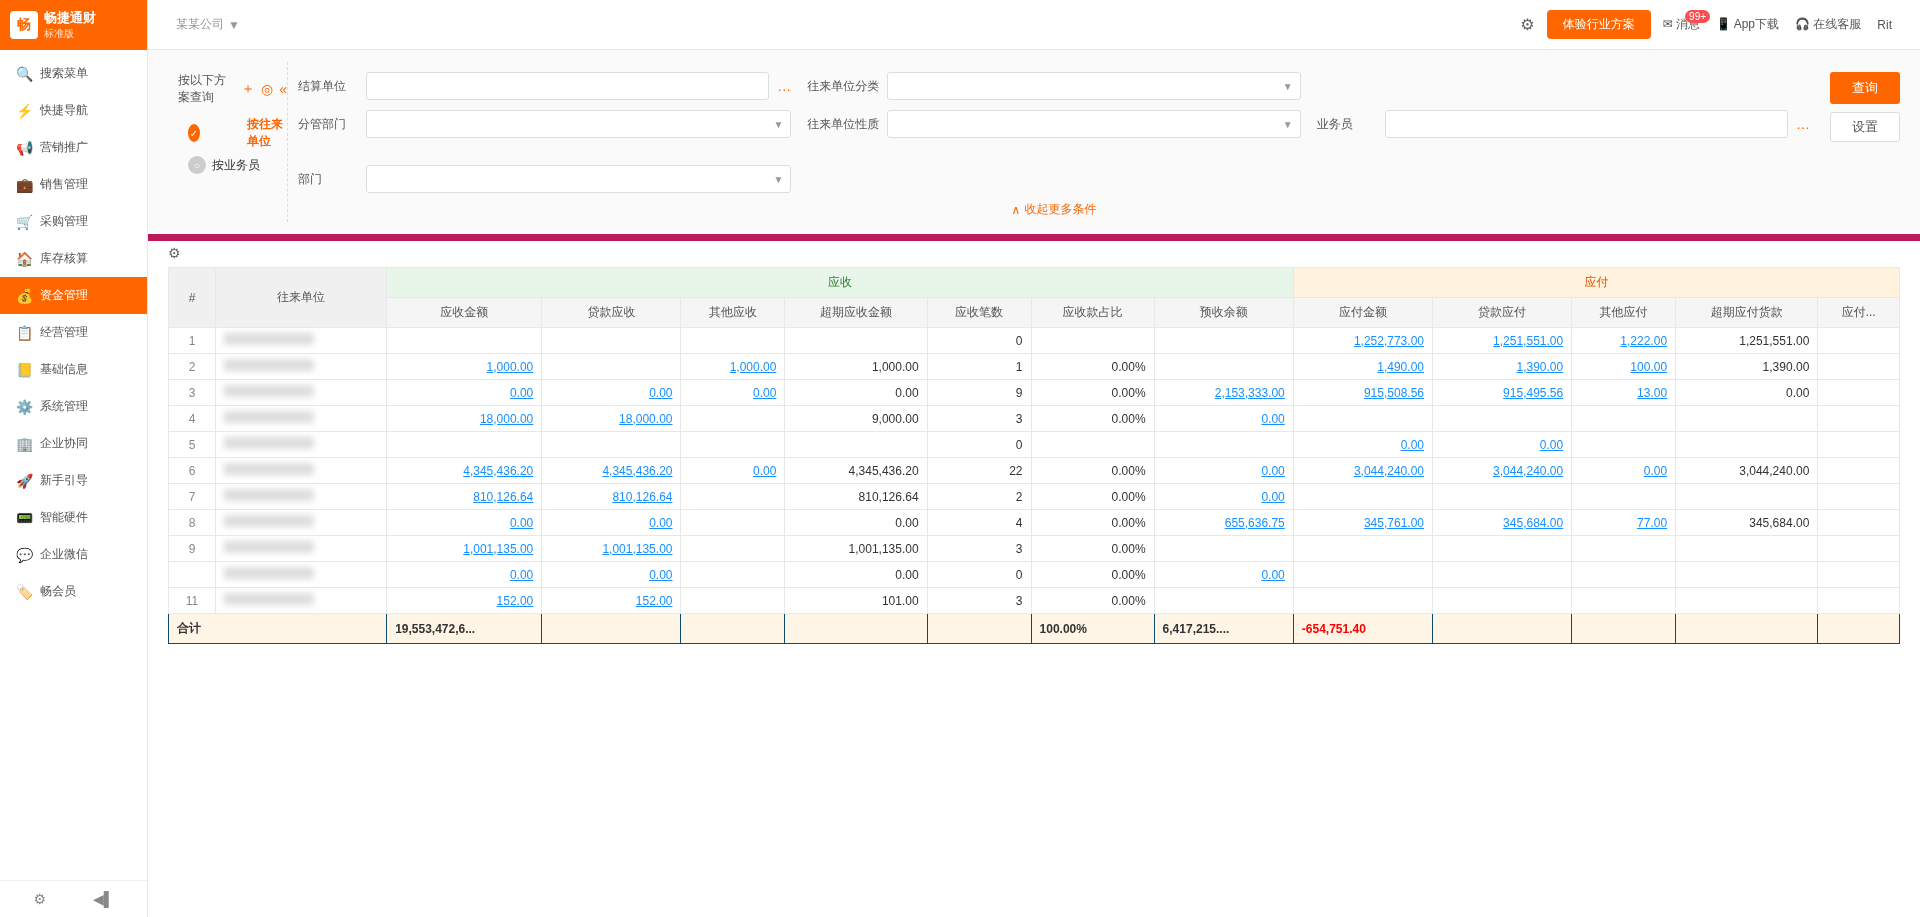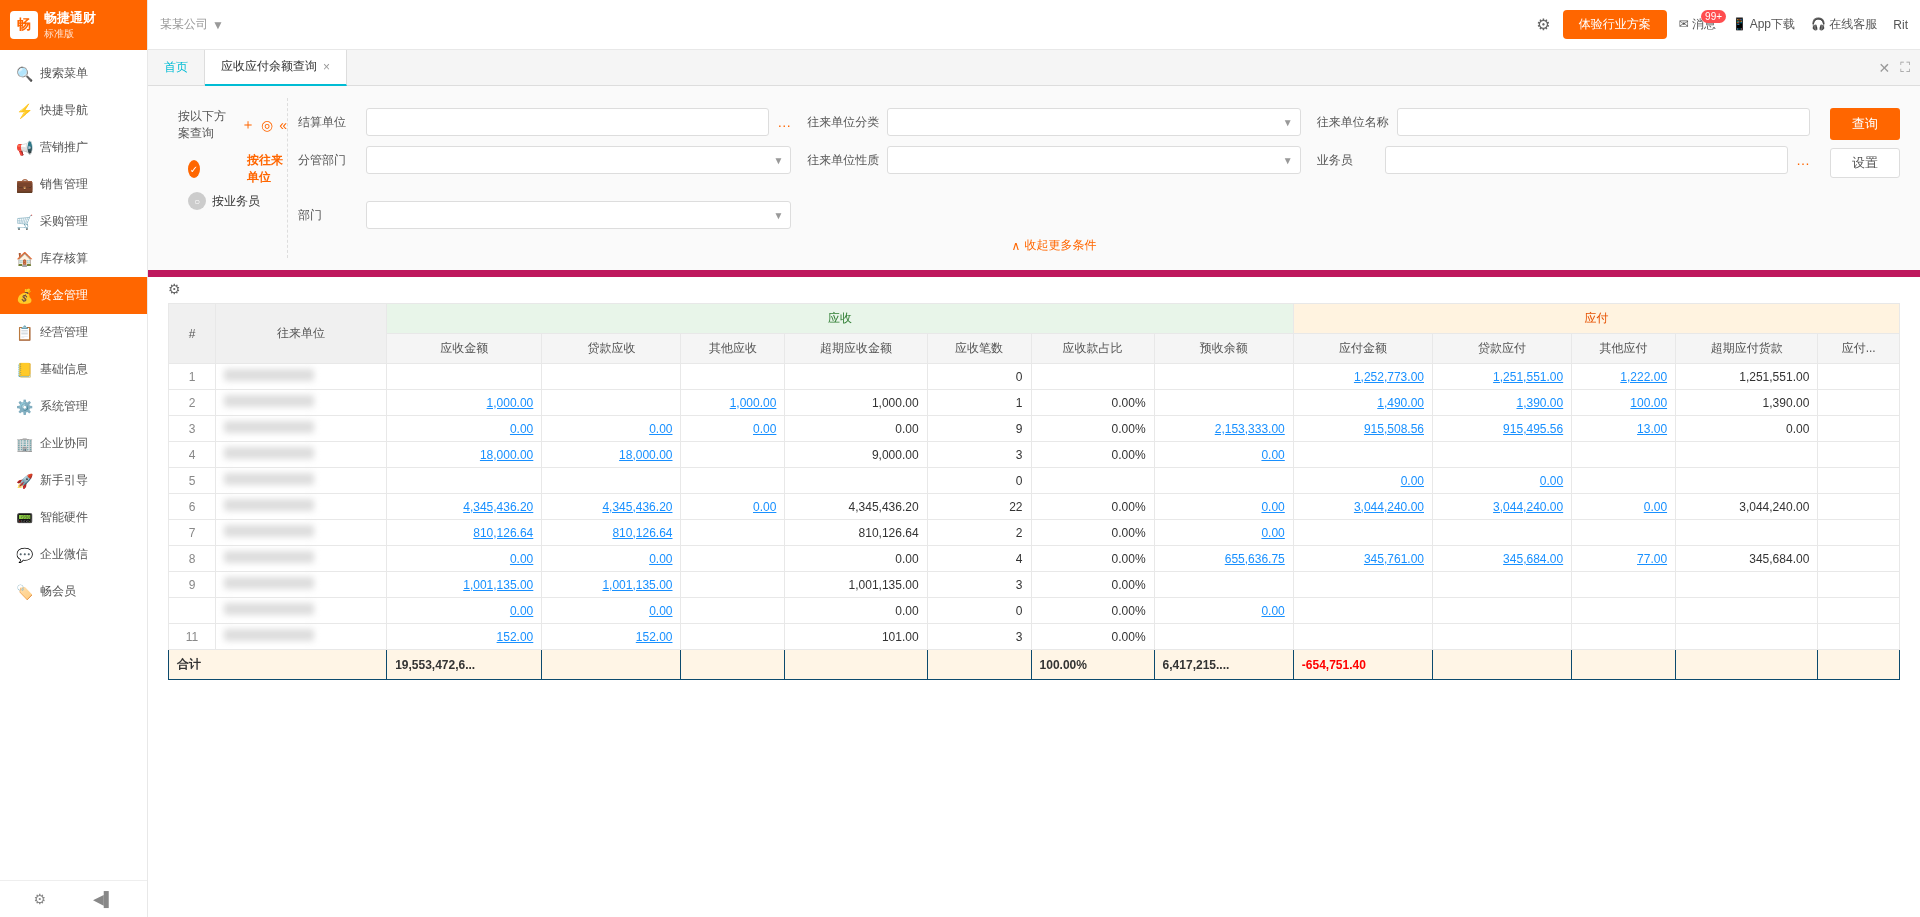--- a/index.html
+++ b/index.html
@@ -59,21 +59,21 @@
 
     
     .main-area { flex: 1; display: flex; flex-direction: column; overflow: hidden; }
 
     
     .topbar {
       height: 50px;
       background: #fff;
       display: flex;
       align-items: center;
-      padding: 0 12px;
+      padding: 0 28px;
       border-bottom: 1px solid #e8e8e8;
       gap: 12px;
       flex-shrink: 0;
     }
     .topbar-breadcrumb {
       display: flex;
       align-items: center;
       gap: 4px;
       flex: 1;
       font-size: 12px;
@@ -454,33 +454,20 @@
         <span>App下载</span>
       </div>
       <div>
         <span>🎧</span>
         <span>在线客服</span>
       </div>
       <span class="topbar-user">Rit</span>
     </div>
   </div>
 
-  <div class="tabbar">
-    <div class="tab-item home">
-      <span>首页</span>
-    </div>
-    <div class="tab-item active">
-      <span>应收应付余额查询</span>
-      <span class="tab-close">×</span>
-    </div>
-    <div class="tabs-window-controls">
-      <span class="window-ctrl">✕</span>
-      <span class="window-ctrl">⛶</span>
-    </div>
-  </div>
 
   <div class="page-content">
 
 
     <div class="filter-area">
       <div class="filter-section">
 
         <div class="filter-left">
           <div style="display:flex;align-items:center;gap:6px;margin-bottom:10px;">
             <span style="font-size:12px;color:#555;">按以下方案查询</span>
@@ -507,24 +494,20 @@
               <span class="filter-field-label">结算单位</span>
               <input class="filter-input" type="text" style="flex: 1 1 0%;">
               <span class="filter-dots">…</span>
             </div>
             <div class="filter-field">
               <span class="filter-field-label">往来单位分类</span>
               <div class="filter-select-wrap">
                 <select class="filter-select"></select>
                 <span class="arrow">▼</span>
               </div>
-            </div>
-            <div class="filter-field">
-              <span class="filter-field-label">往来单位名称</span>
-              <input class="filter-input" type="text" style="flex: 1 1 0%;">
             </div>
           </div>
 
           <div style="display:grid;grid-template-columns:repeat(3,1fr);gap:8px 16px;margin-bottom:10px;">
             <div class="filter-field">
               <span class="filter-field-label">分管部门</span>
               <div class="filter-select-wrap">
                 <select class="filter-select"></select>
                 <span class="arrow">▼</span>
               </div>

